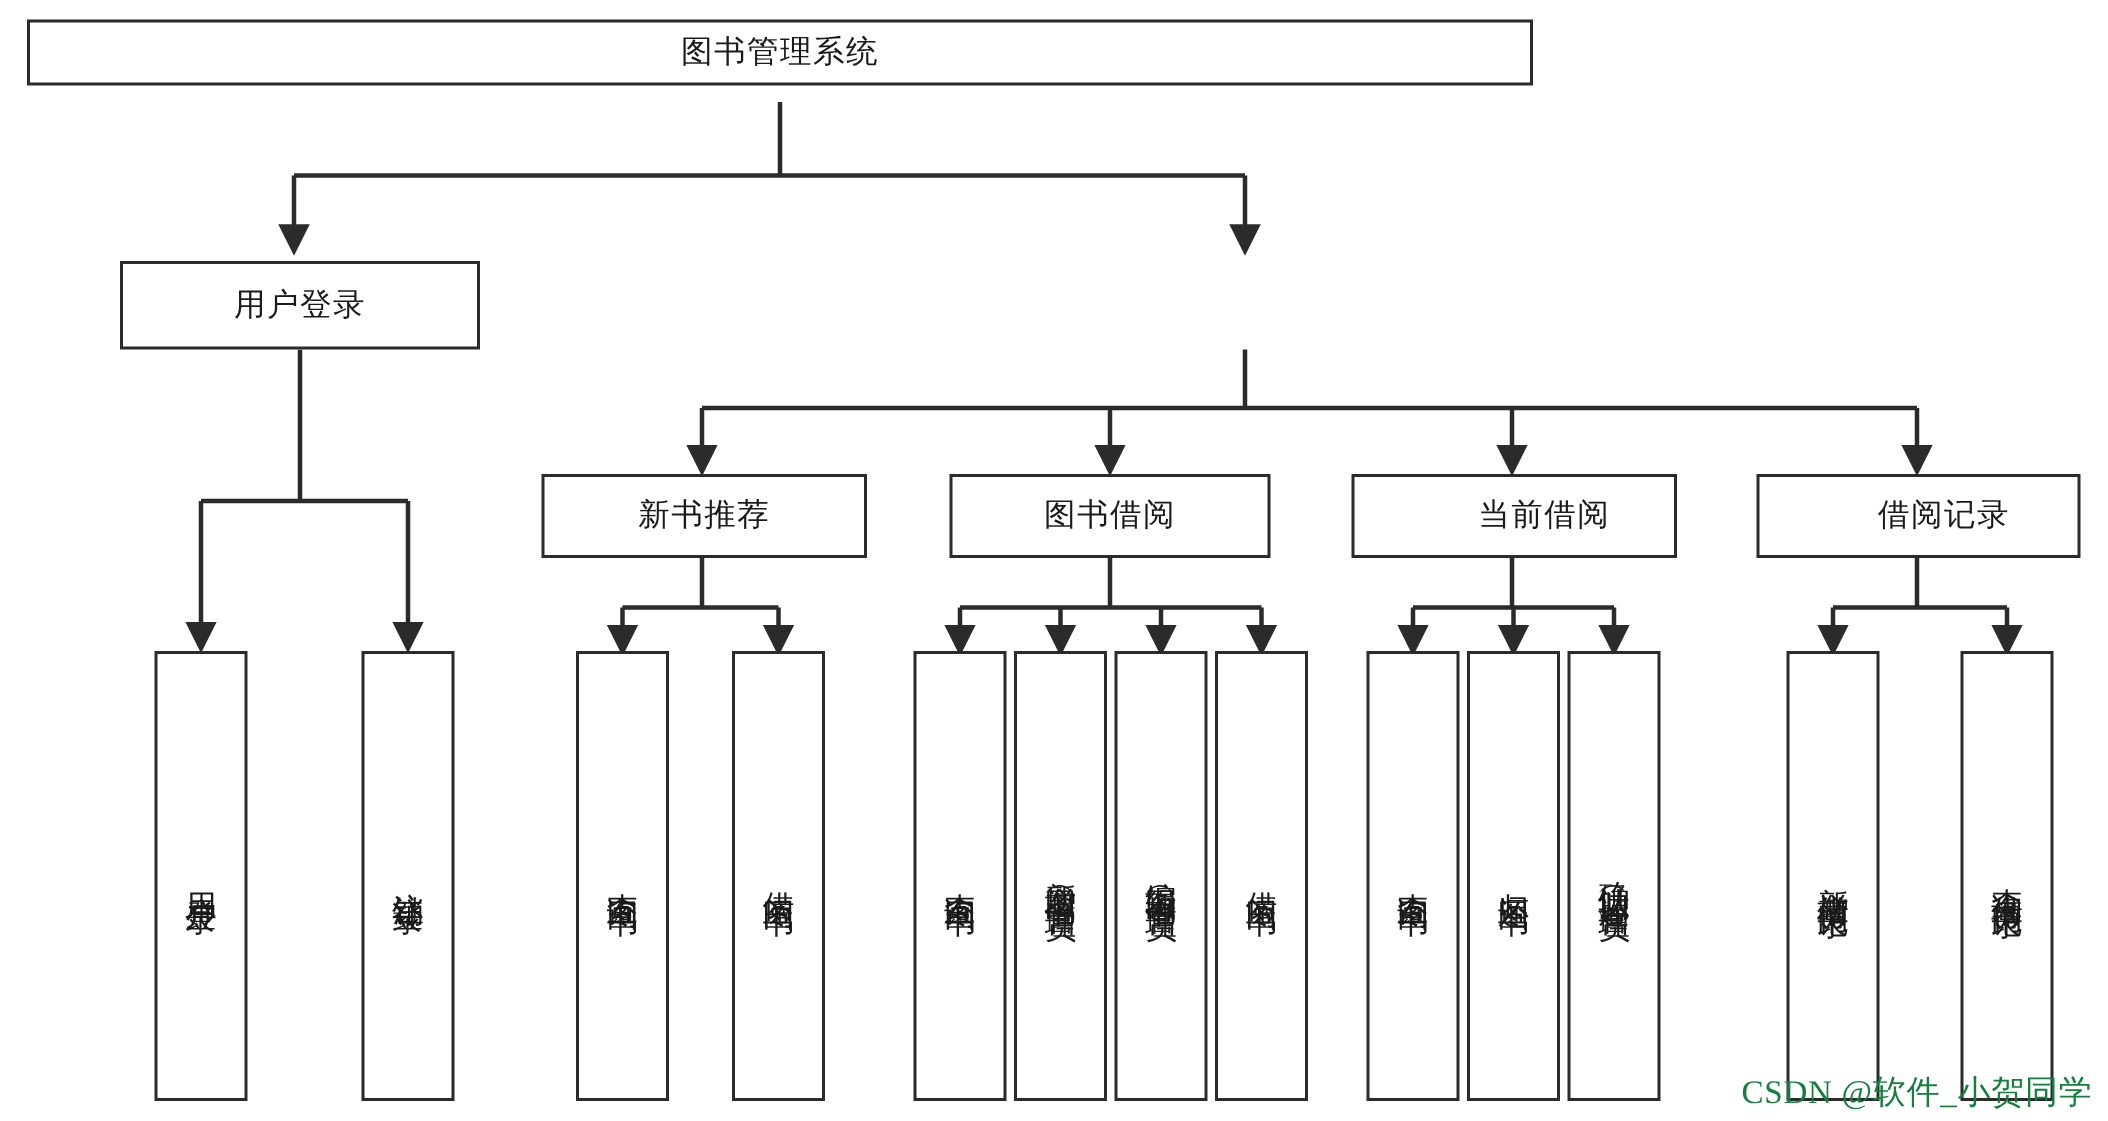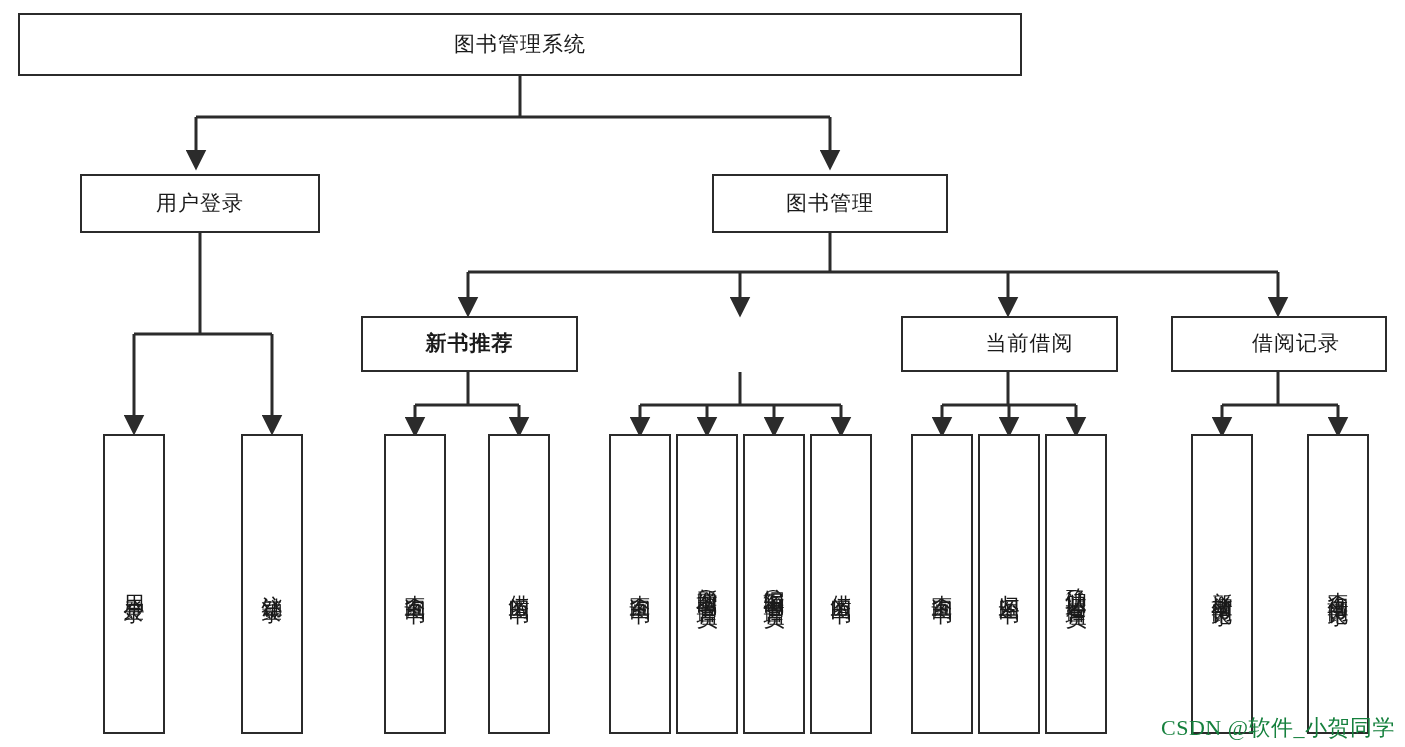--- a/index.html
+++ b/index.html
@@ -122,33 +122,33 @@
       <path d="M 1009 405 L 1009 427" marker-end="url(#arrow)"></path>
       <path d="M 1076 405 L 1076 427" marker-end="url(#arrow)"></path>
 
       <path d="M 1278 372 L 1278 405"></path>
       <path d="M 1222 405 L 1338 405"></path>
       <path d="M 1222 405 L 1222 427" marker-end="url(#arrow)"></path>
       <path d="M 1338 405 L 1338 427" marker-end="url(#arrow)"></path>
     </g>
   </svg>
 
-  <div class="node horiz" style="left:18px; top:13px; width:1004px; height:63px;">
+  <div class="node horiz" style="left:18px; top:13px; width:1004px; height:44px;">
     <span class="label">图书管理系统</span>
   </div>
 
   <div class="node horiz" style="left:80px; top:174px; width:240px; height:59px;">
     <span class="label">用户登录</span>
   </div>
-  <div class="node horiz" style="left:712px; top:174px; width:236px; height:59px;">
-    <span class="label">图书管理</span>
-  </div>
-
-  <div class="node horiz" style="left:361px; top:316px; width:217px; height:56px;font-weight:bold;">
+
+  <div class="node horiz" style="left:361px; top:316px; width:217px; height:56px;">
     <span class="label">新书推荐</span>
+  </div>
+  <div class="node horiz" style="left:633px; top:316px; width:214px; height:56px;">
+    <span class="label">图书借阅</span>
   </div>
   <div class="node horiz" style="left:901px; top:316px; width:217px; height:56px;padding-left:40px;">
     <span class="label">当前借阅</span>
   </div>
   <div class="node horiz" style="left:1171px; top:316px; width:216px; height:56px;padding-left:34px;">
     <span class="label">借阅记录</span>
   </div>
 
   <div class="node vert" style="left:103px; top:434px; width:62px; height:300px;">
     <span class="label">用户登录</span>

